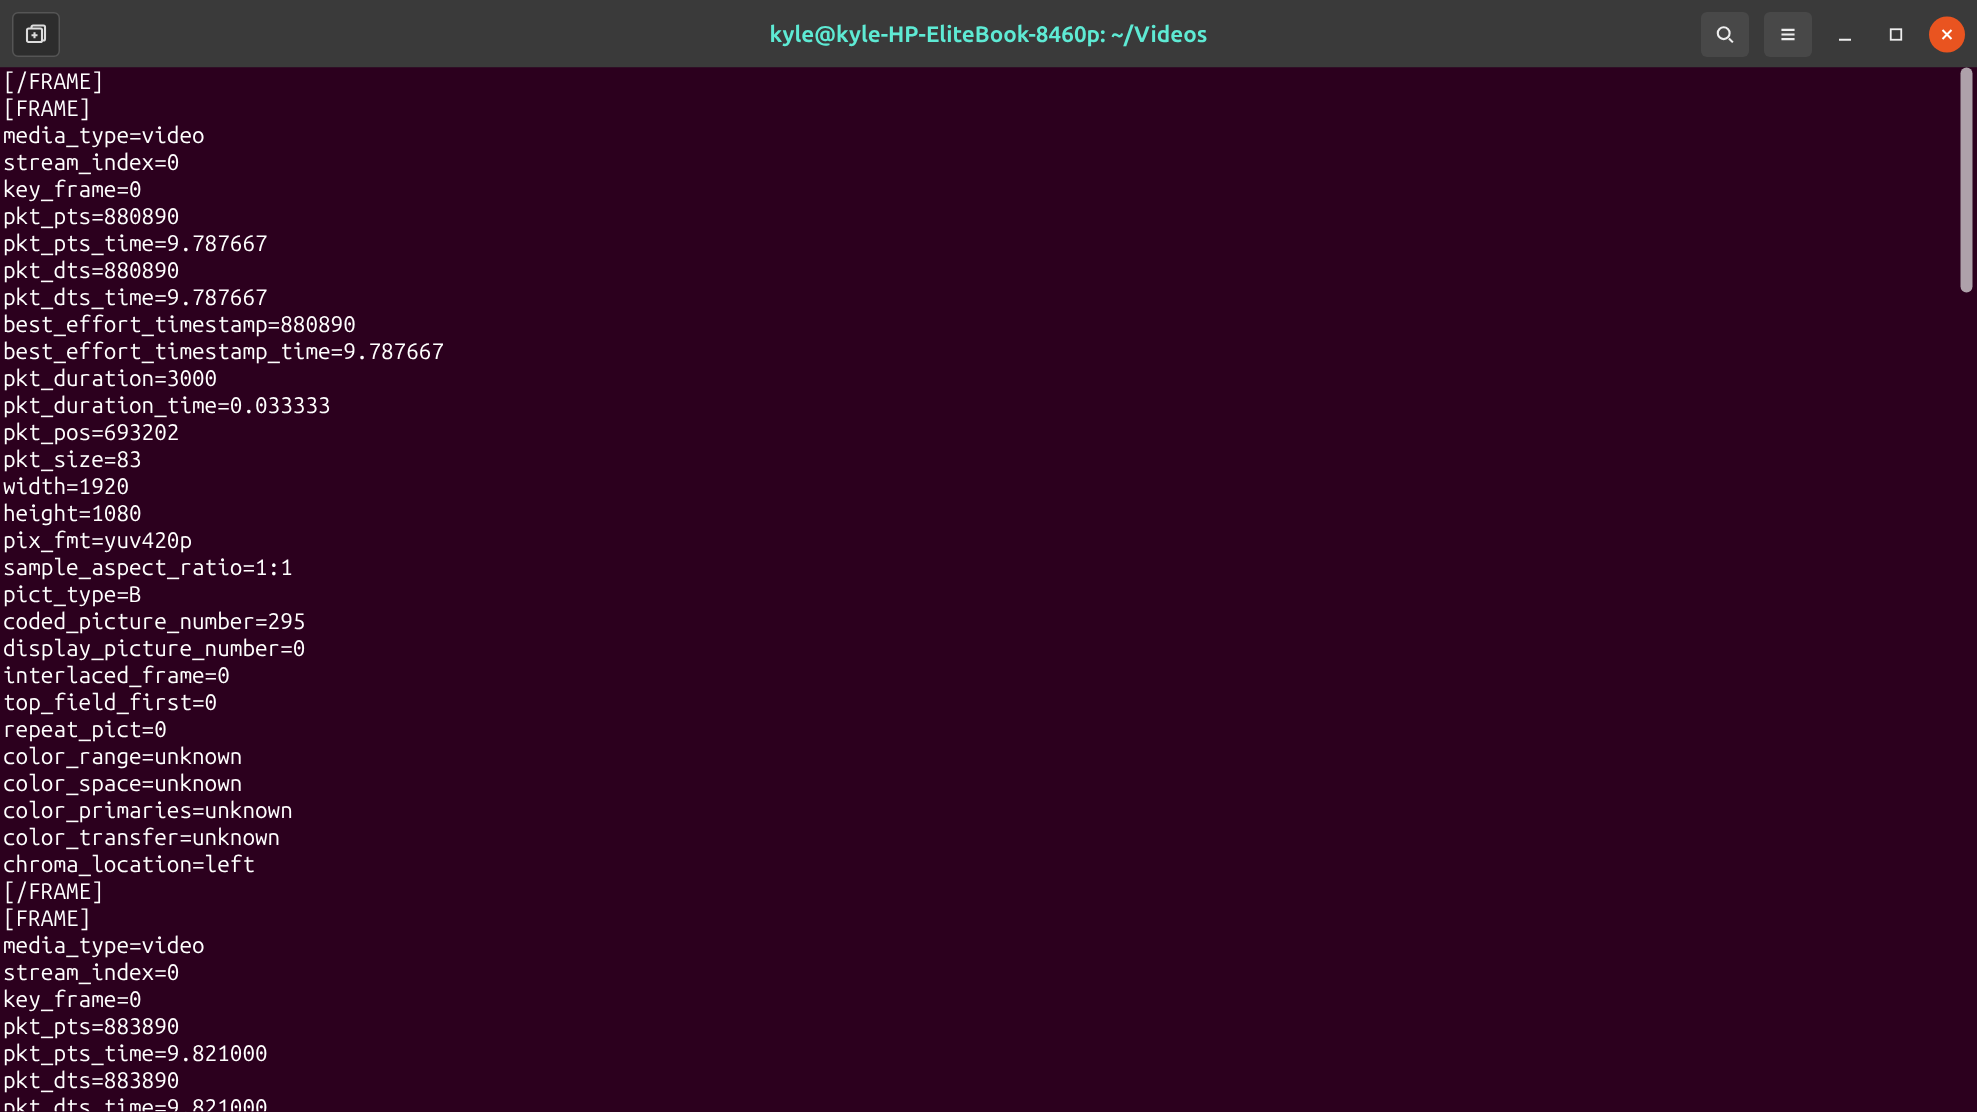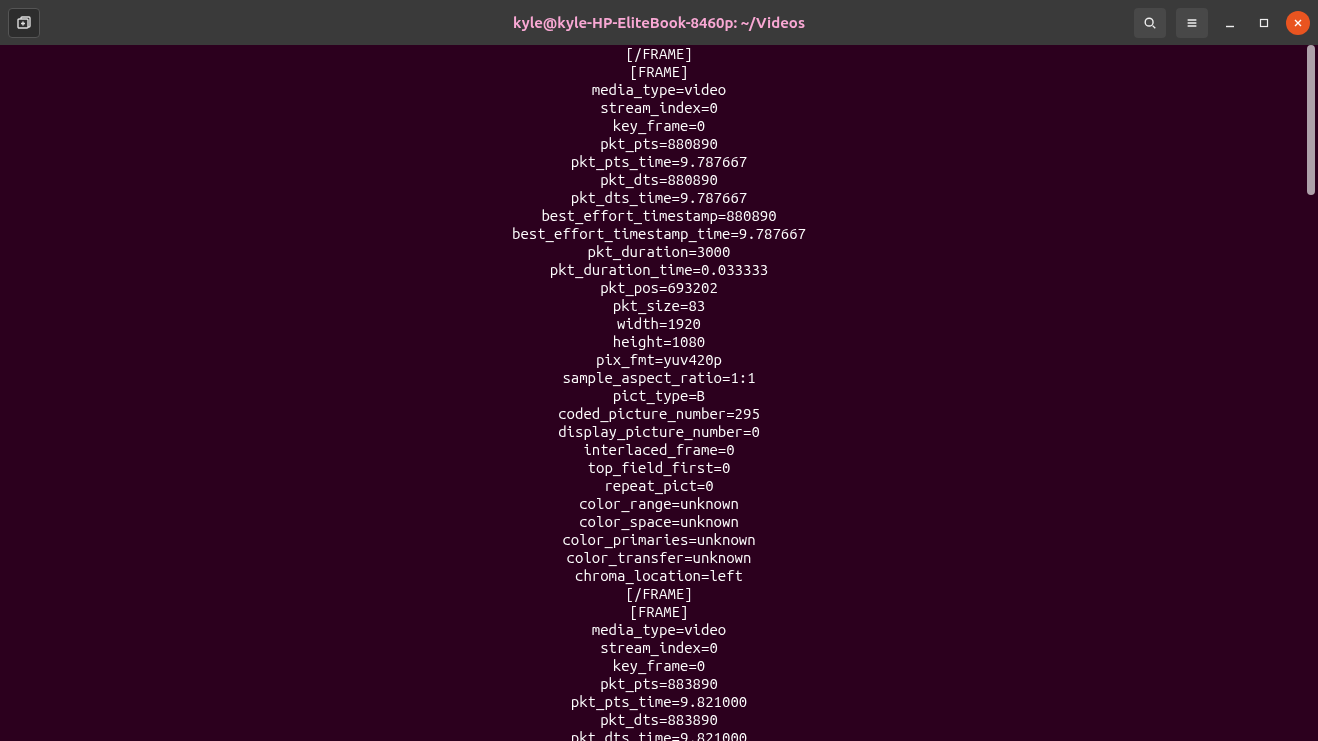--- a/index.html
+++ b/index.html
@@ -29,21 +29,21 @@
     align-items: center;
     justify-content: center;
     color: #ddd;
     cursor: pointer;
   }
   .tab-btn svg { width: 16px; height: 16px; }
   .title {
     position: absolute;
     left: 50%;
     transform: translateX(-50%);
-    color: #f9a8d4;
+    color: #5eead4;
     font-family: Ubuntu, "Segoe UI", sans-serif;
     font-size: 15px;
     font-weight: 600;
   }
   .right-controls {
     margin-left: auto;
     display: flex;
     align-items: center;
     gap: 10px;
   }
@@ -85,21 +85,21 @@
   .scrollbar {
     position: absolute;
     top: 45px;
     right: 3px;
     width: 8px;
     height: 150px;
     background: #e6e6e6;
     border-radius: 4px;
     opacity: 0.7;
   }
-  .line { display: block; text-align: center; }
+  .line { display: block; }
 </style>
 </head>
 <body>
 
 <div class="titlebar">
   <div class="tab-btn">
     <svg viewBox="0 0 16 16" fill="none" stroke="currentColor" stroke-width="1.4">
       <rect x="2" y="4" width="10" height="9" rx="1"></rect>
       <path d="M5 4V3a1 1 0 0 1 1-1h7a1 1 0 0 1 1 1v8a1 1 0 0 1-1 1h-1"></path>
       <path d="M7 6.5v4M5 8.5h4"></path>

